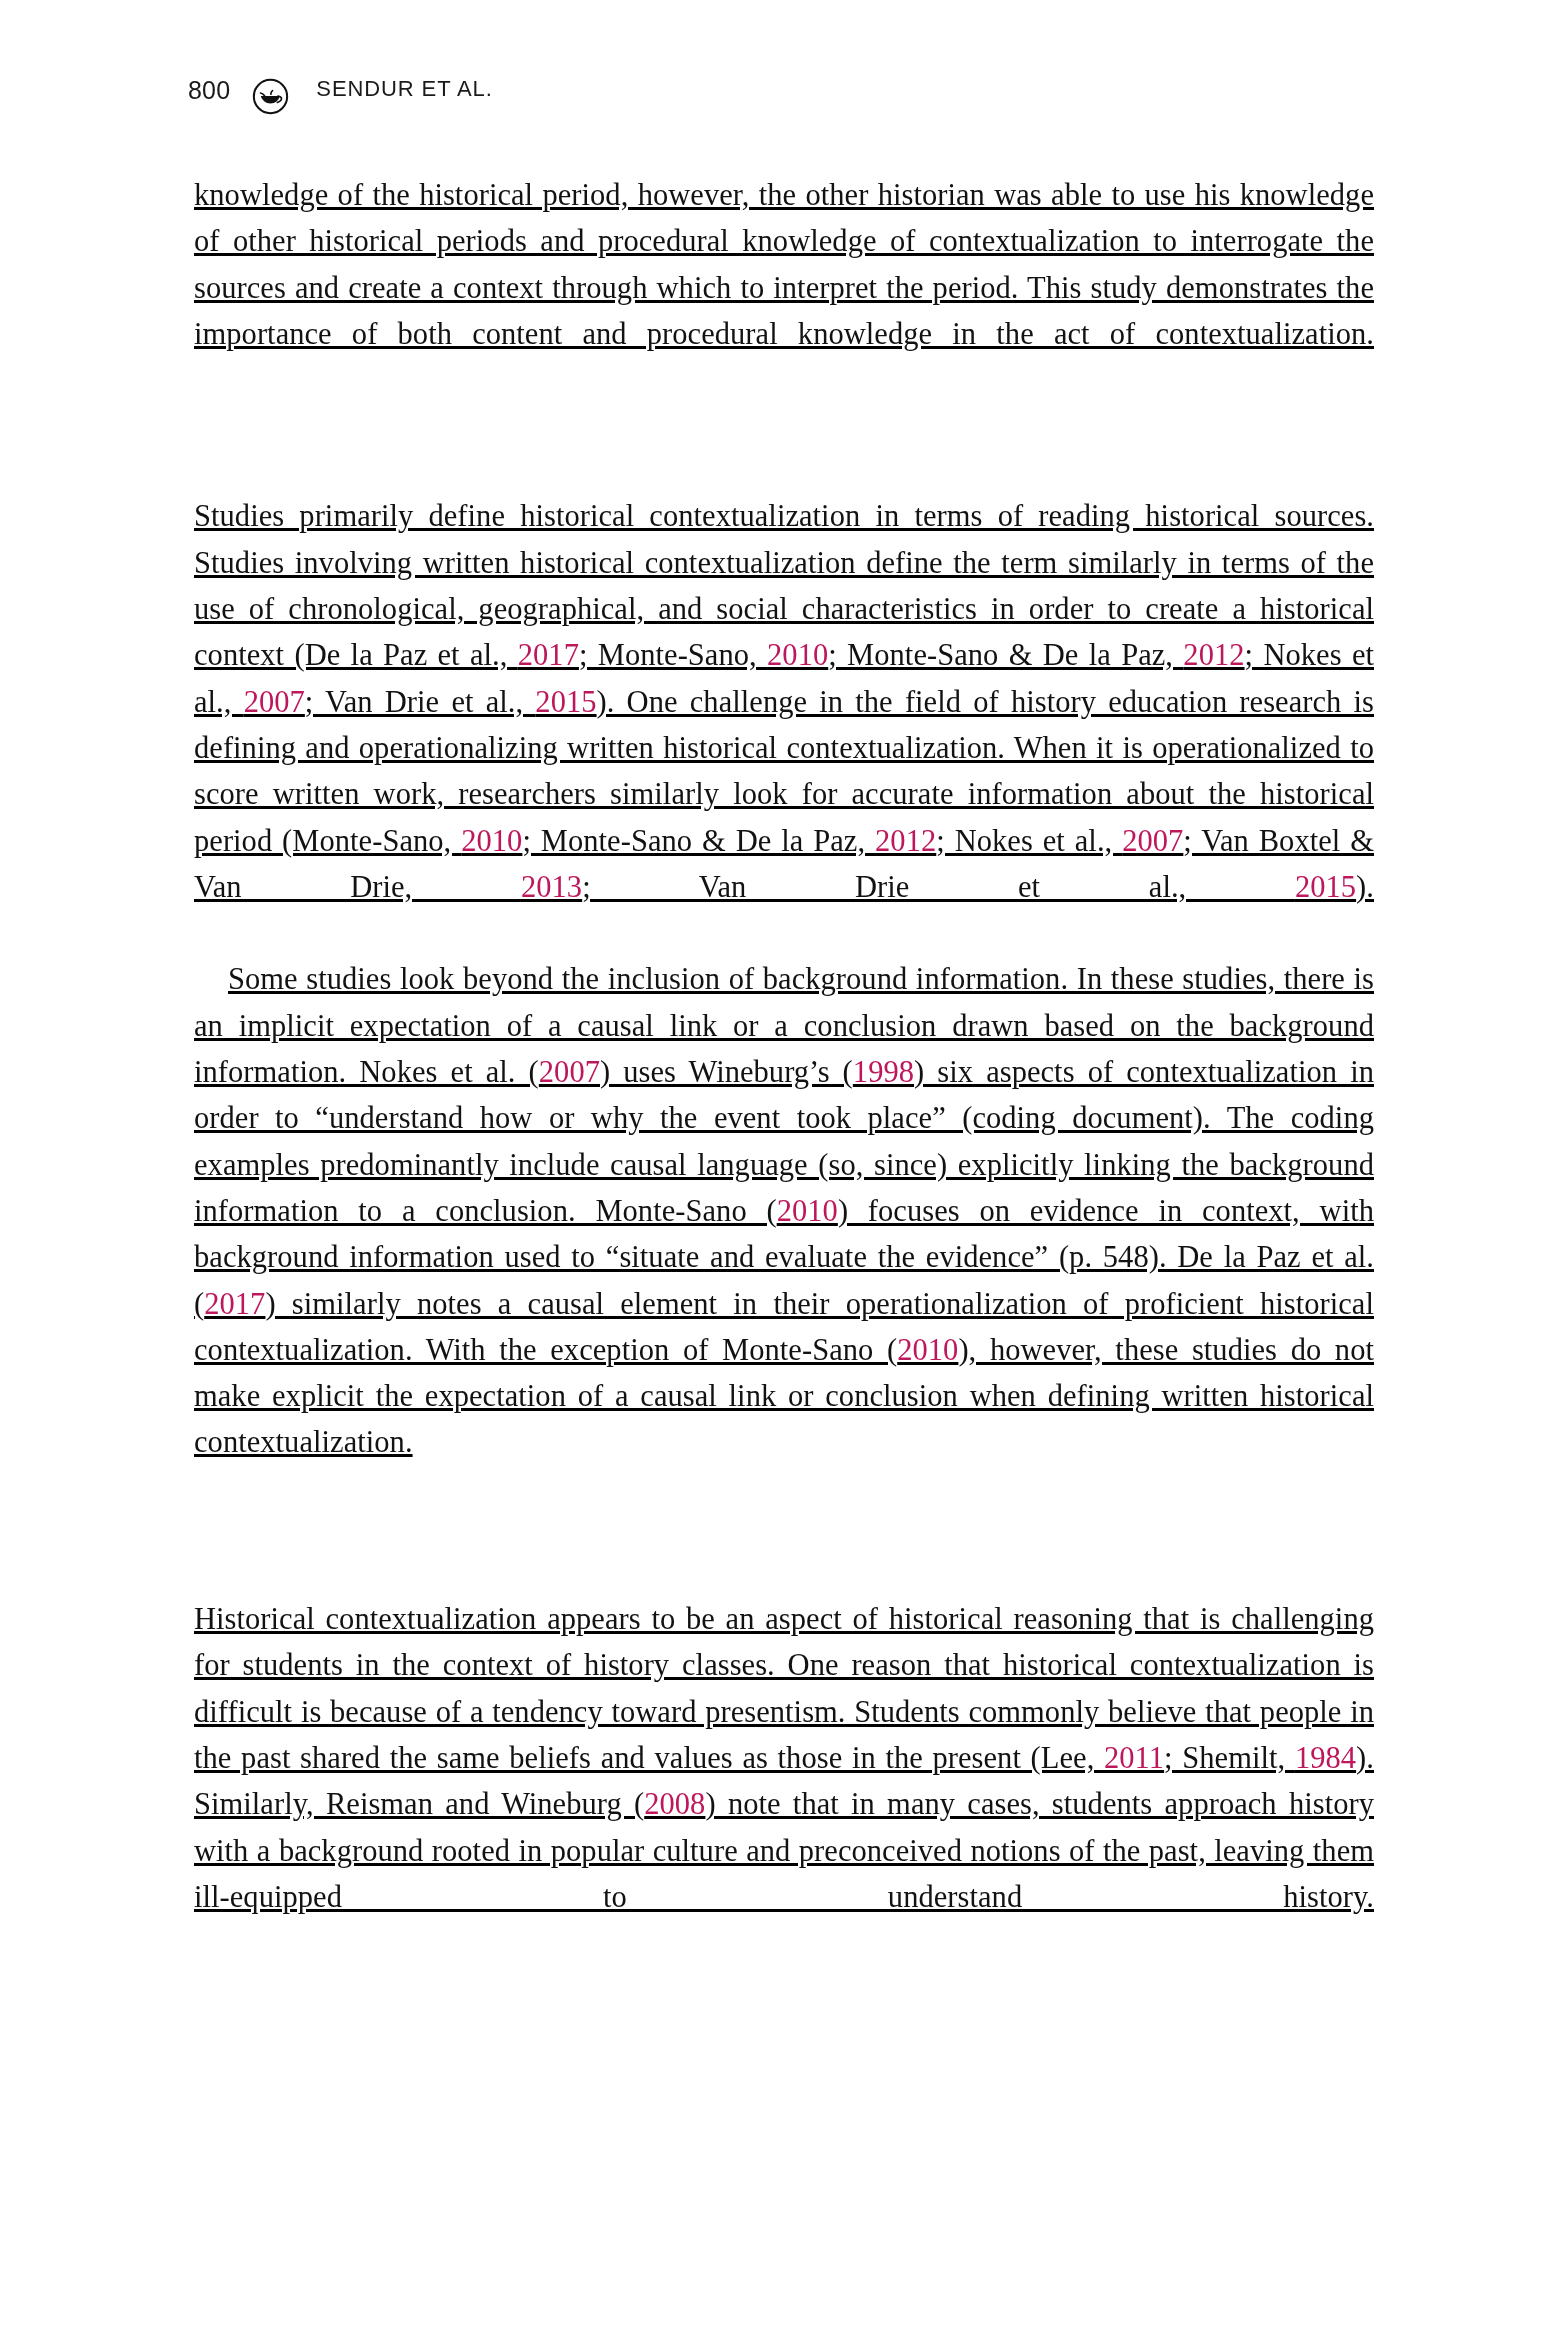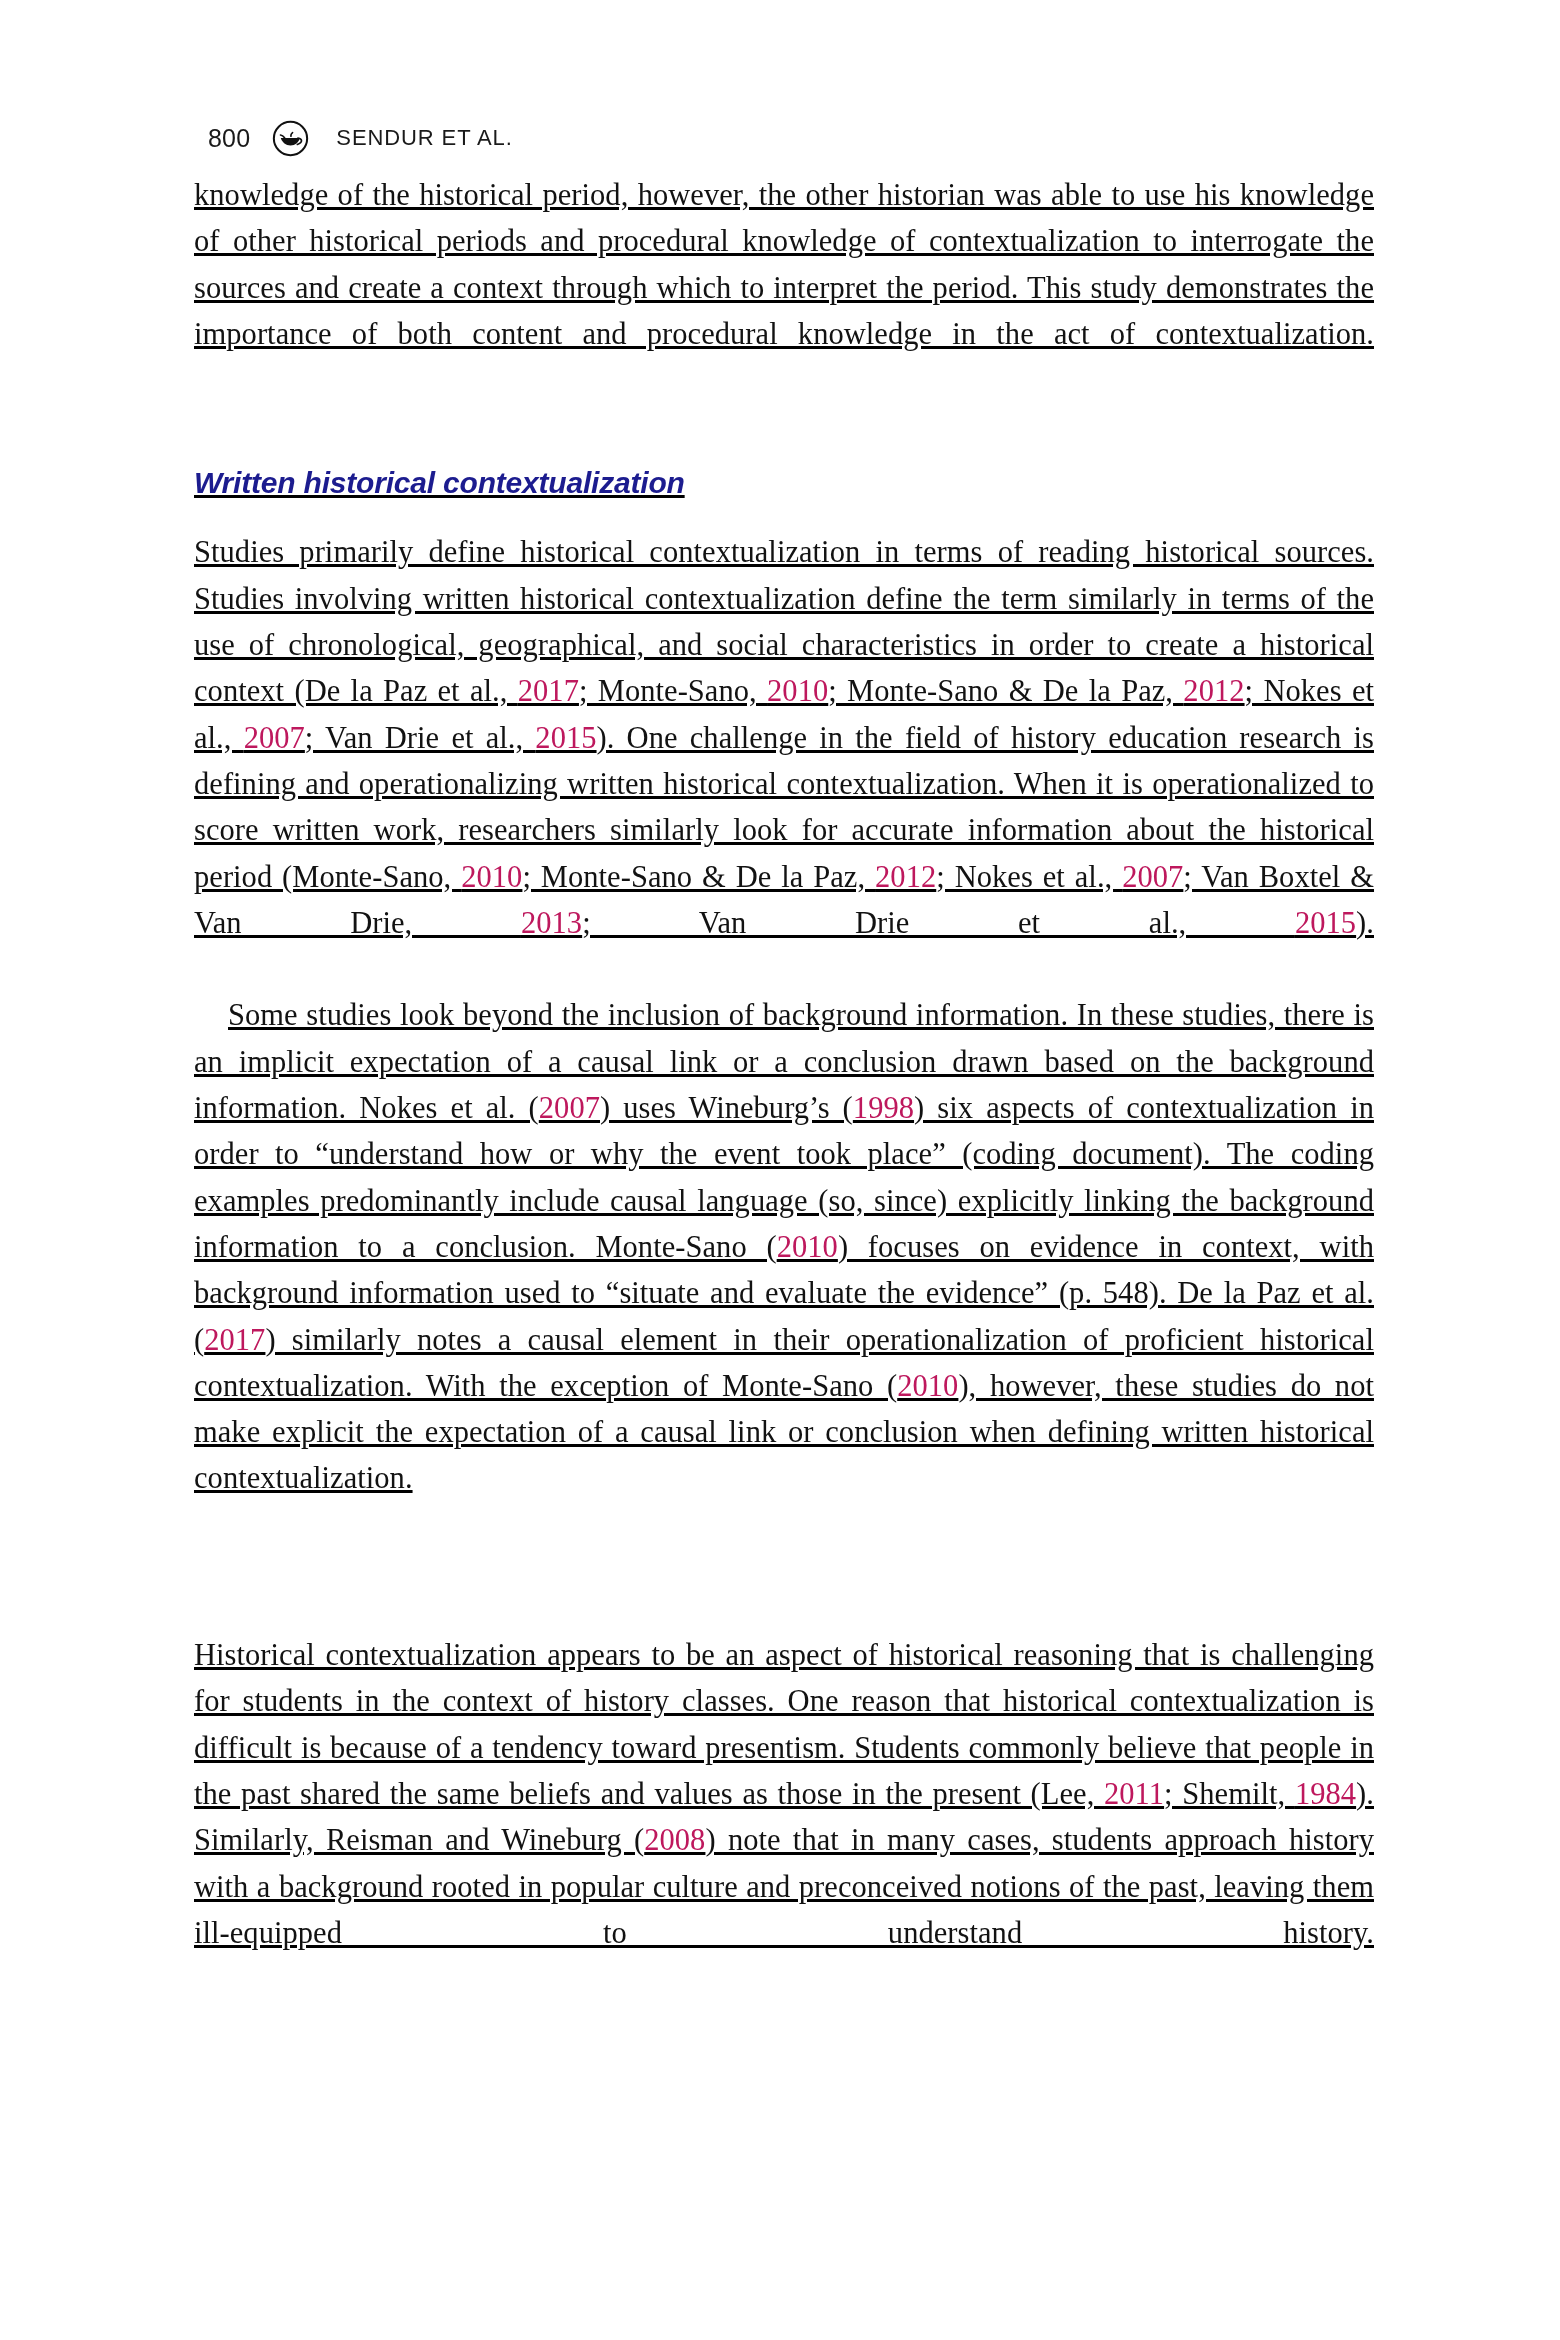--- a/index.html
+++ b/index.html
@@ -18,26 +18,24 @@
     position: relative;
     width: 1560px;
     height: 2340px;
     background: #ffffff;
     box-sizing: border-box;
   }
 
   
   .running-head {
     position: absolute;
-    left: 208px;
+    left: 188px;
     top: 78px;
     display: flex;
-    align-items: center;
     height: 40px;
-    margin-top: 40px;
   }
   .folio {
     font-family: "Liberation Sans", "DejaVu Sans", sans-serif;
     font-size: 25px;
     letter-spacing: 0.2px;
     color: #1a1a1a;
     line-height: 1;
   }
   .lamp-mark {
     margin-left: 22px;
@@ -125,21 +123,20 @@
     </span>
     <span class="head-title">SENDUR ET AL.</span>
   </div>
 
   <div class="column">
 
     <p class="body-text">knowledge of the historical period, however, the other historian was able to use his knowledge of other historical periods and procedural knowledge of contextualization to interrogate the sources and create a context through which to interpret the period. This study demonstrates the importance of both content and procedural knowledge in the act of contextualization.</p>
 
     <div class="gap-after-para-1"></div>
 
-    <h2 class="section-heading">Written historical contextualization</h2>
 
     <div class="gap-after-heading-1"></div>
 
     <p class="body-text"><span>Studies primarily define historical contextualization in terms of reading historical sources. Studies involving written historical contextualization define the term similarly in terms of the use of chronological, geographical, and social characteristics in order to create a historical context (De la Paz et al., </span><a class="cite" href="#">2017</a><span>; Monte-Sano, </span><a class="cite" href="#">2010</a><span>; Monte-Sano &amp; De la Paz, </span><a class="cite" href="#">2012</a><span>; Nokes et al., </span><a class="cite" href="#">2007</a><span>; Van Drie et al., </span><a class="cite" href="#">2015</a><span>). One challenge in the field of history education research is defining and operationalizing written historical contextualization. When it is operationalized to score written work, researchers similarly look for accurate information about the historical period (Monte-Sano, </span><a class="cite" href="#">2010</a><span>; Monte-Sano &amp; De la Paz, </span><a class="cite" href="#">2012</a><span>; Nokes et al., </span><a class="cite" href="#">2007</a><span>; Van Boxtel &amp; Van Drie, </span><a class="cite" href="#">2013</a><span>; Van Drie et al., </span><a class="cite" href="#">2015</a><span>).</span></p>
 
     <p class="body-text indent"><span>Some studies look beyond the inclusion of background information. In these studies, there is an implicit expectation of a causal link or a conclusion drawn based on the background information. Nokes et al. (</span><a class="cite" href="#">2007</a><span>) uses Wineburg’s (</span><a class="cite" href="#">1998</a><span>) six aspects of contextualization in order to “understand how or why the event took place” (coding document). The coding examples predominantly include causal language (so, since) explicitly linking the background information to a conclusion. Monte-Sano (</span><a class="cite" href="#">2010</a><span>) focuses on evidence in context, with background information used to “situate and evaluate the evidence” (p. 548). De la Paz et al. (</span><a class="cite" href="#">2017</a><span>) similarly notes a causal element in their operationalization of proficient historical contextualization. With the exception of Monte-Sano (</span><a class="cite" href="#">2010</a><span>), however, these studies do not make explicit the expectation of a causal link or conclusion when defining written historical contextualization.</span></p>
 
     <div class="gap-after-para-2"></div>
 
 

